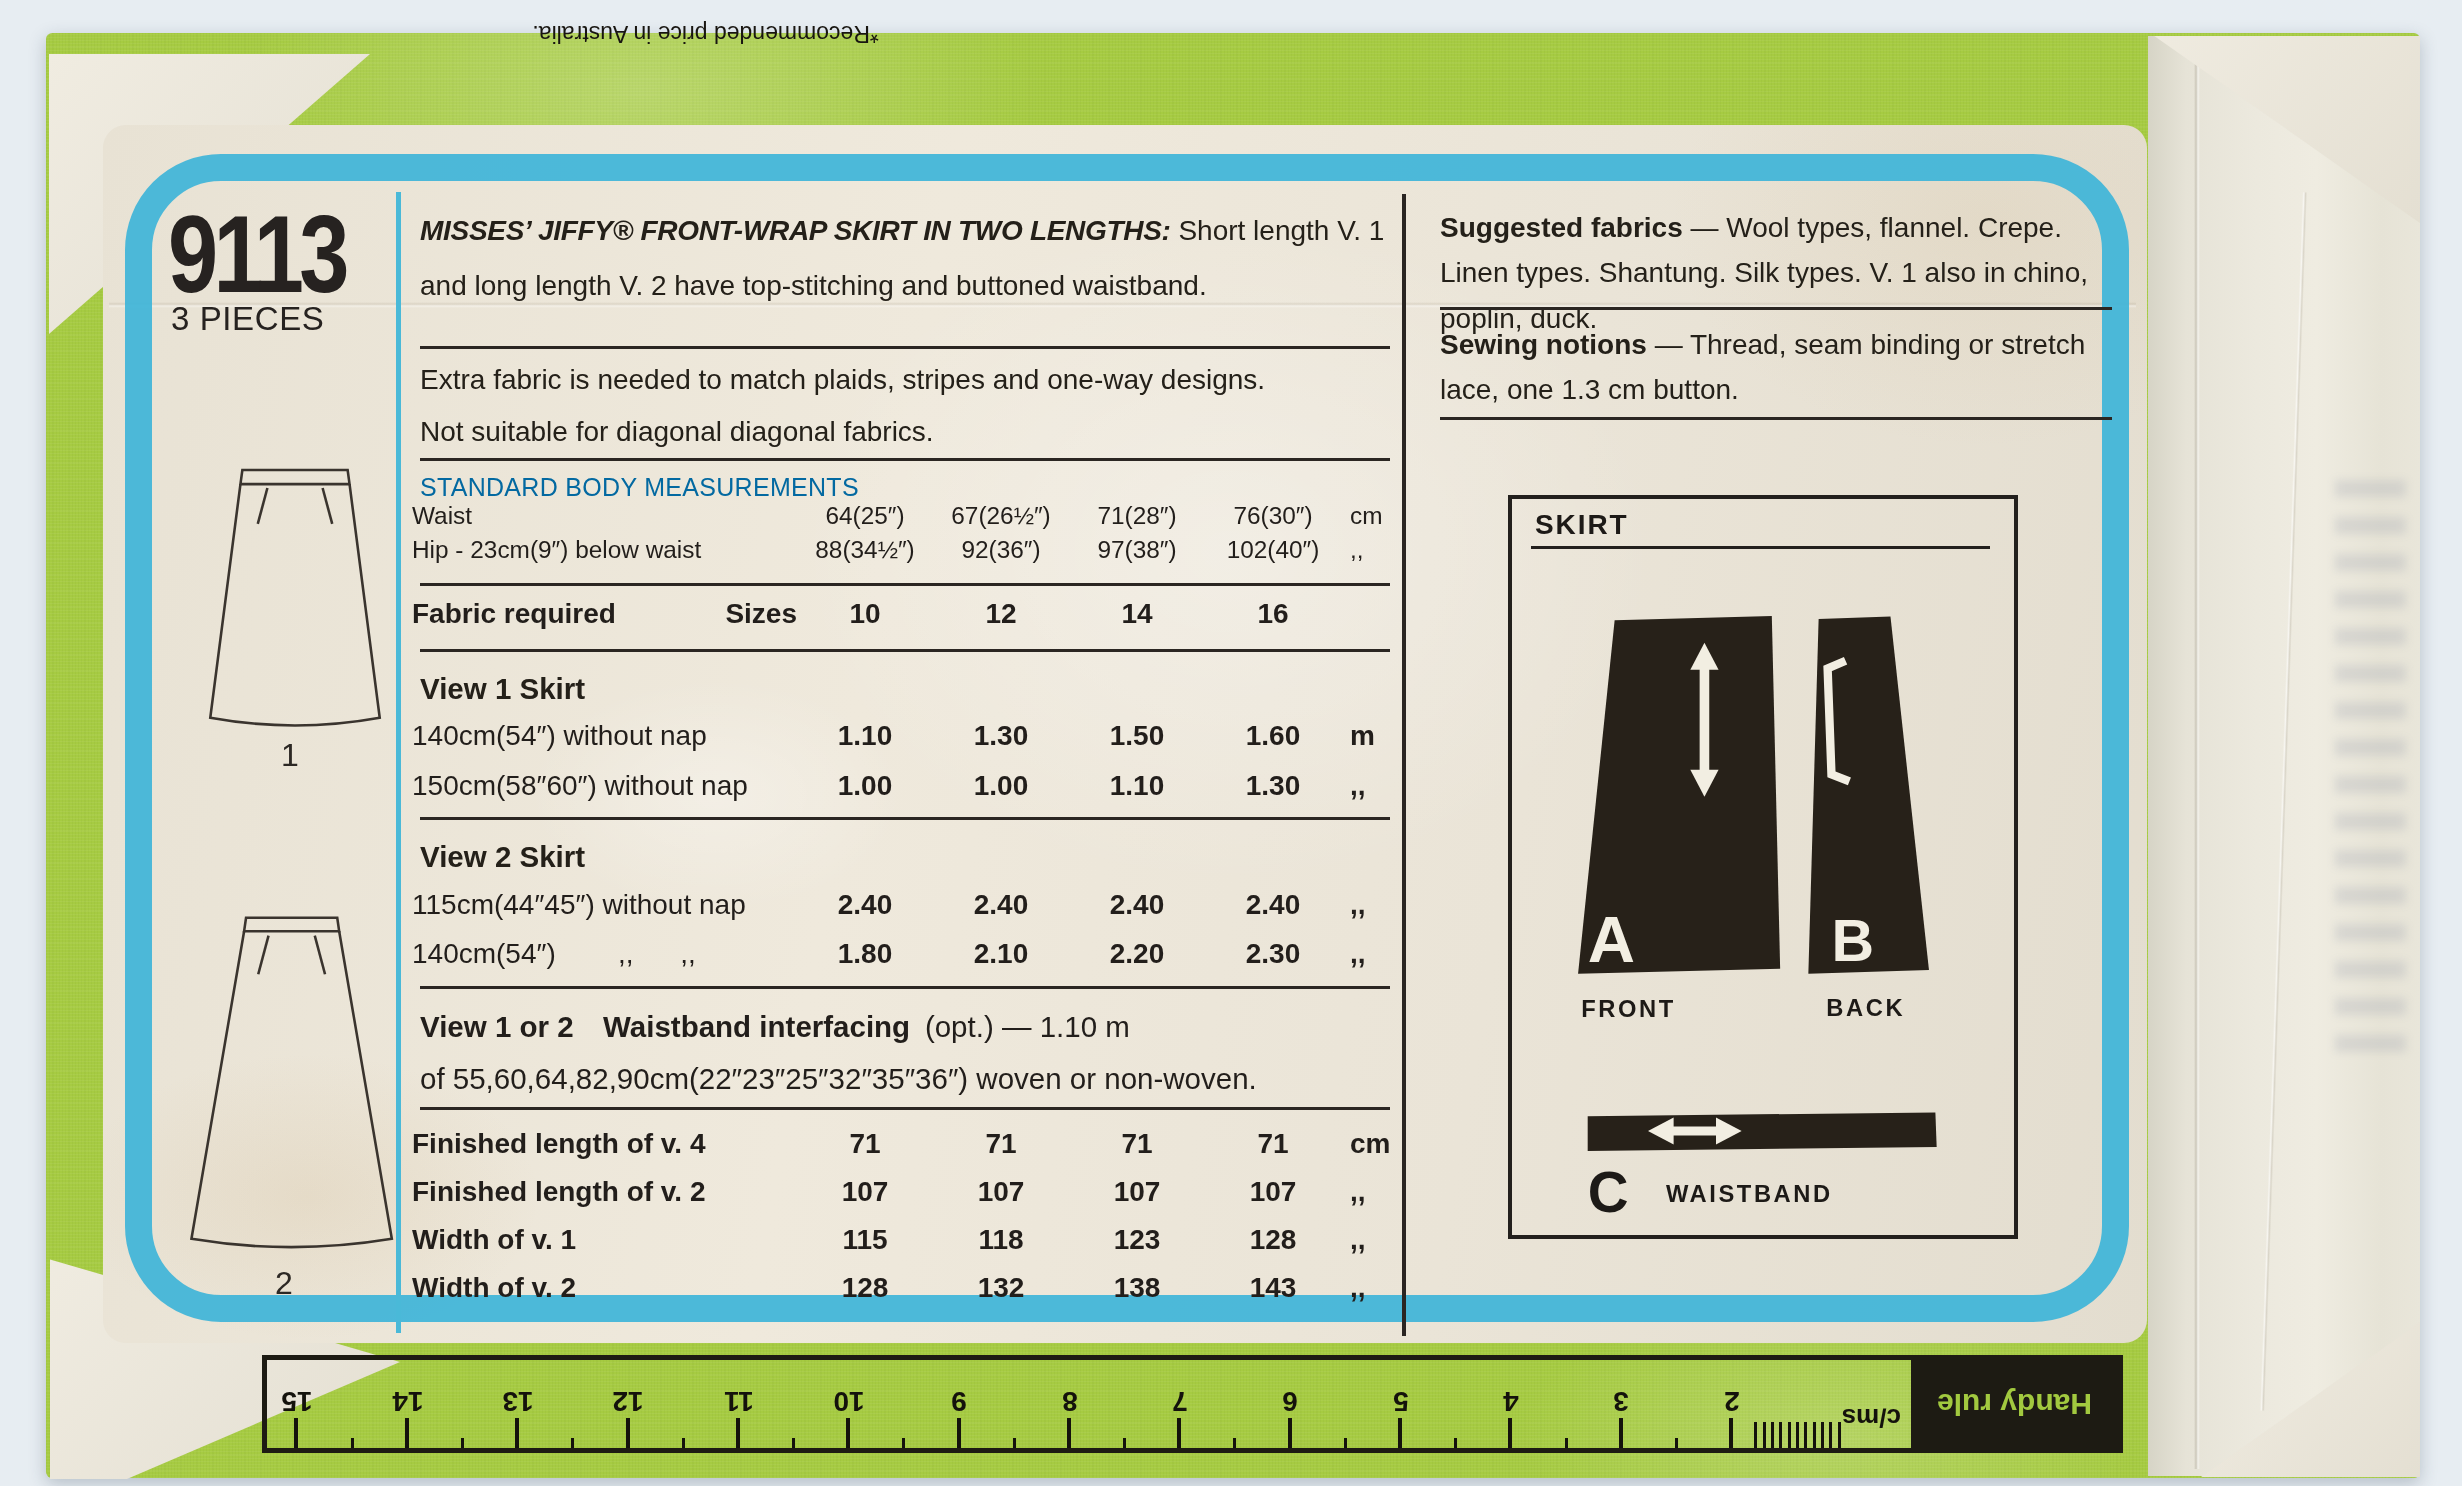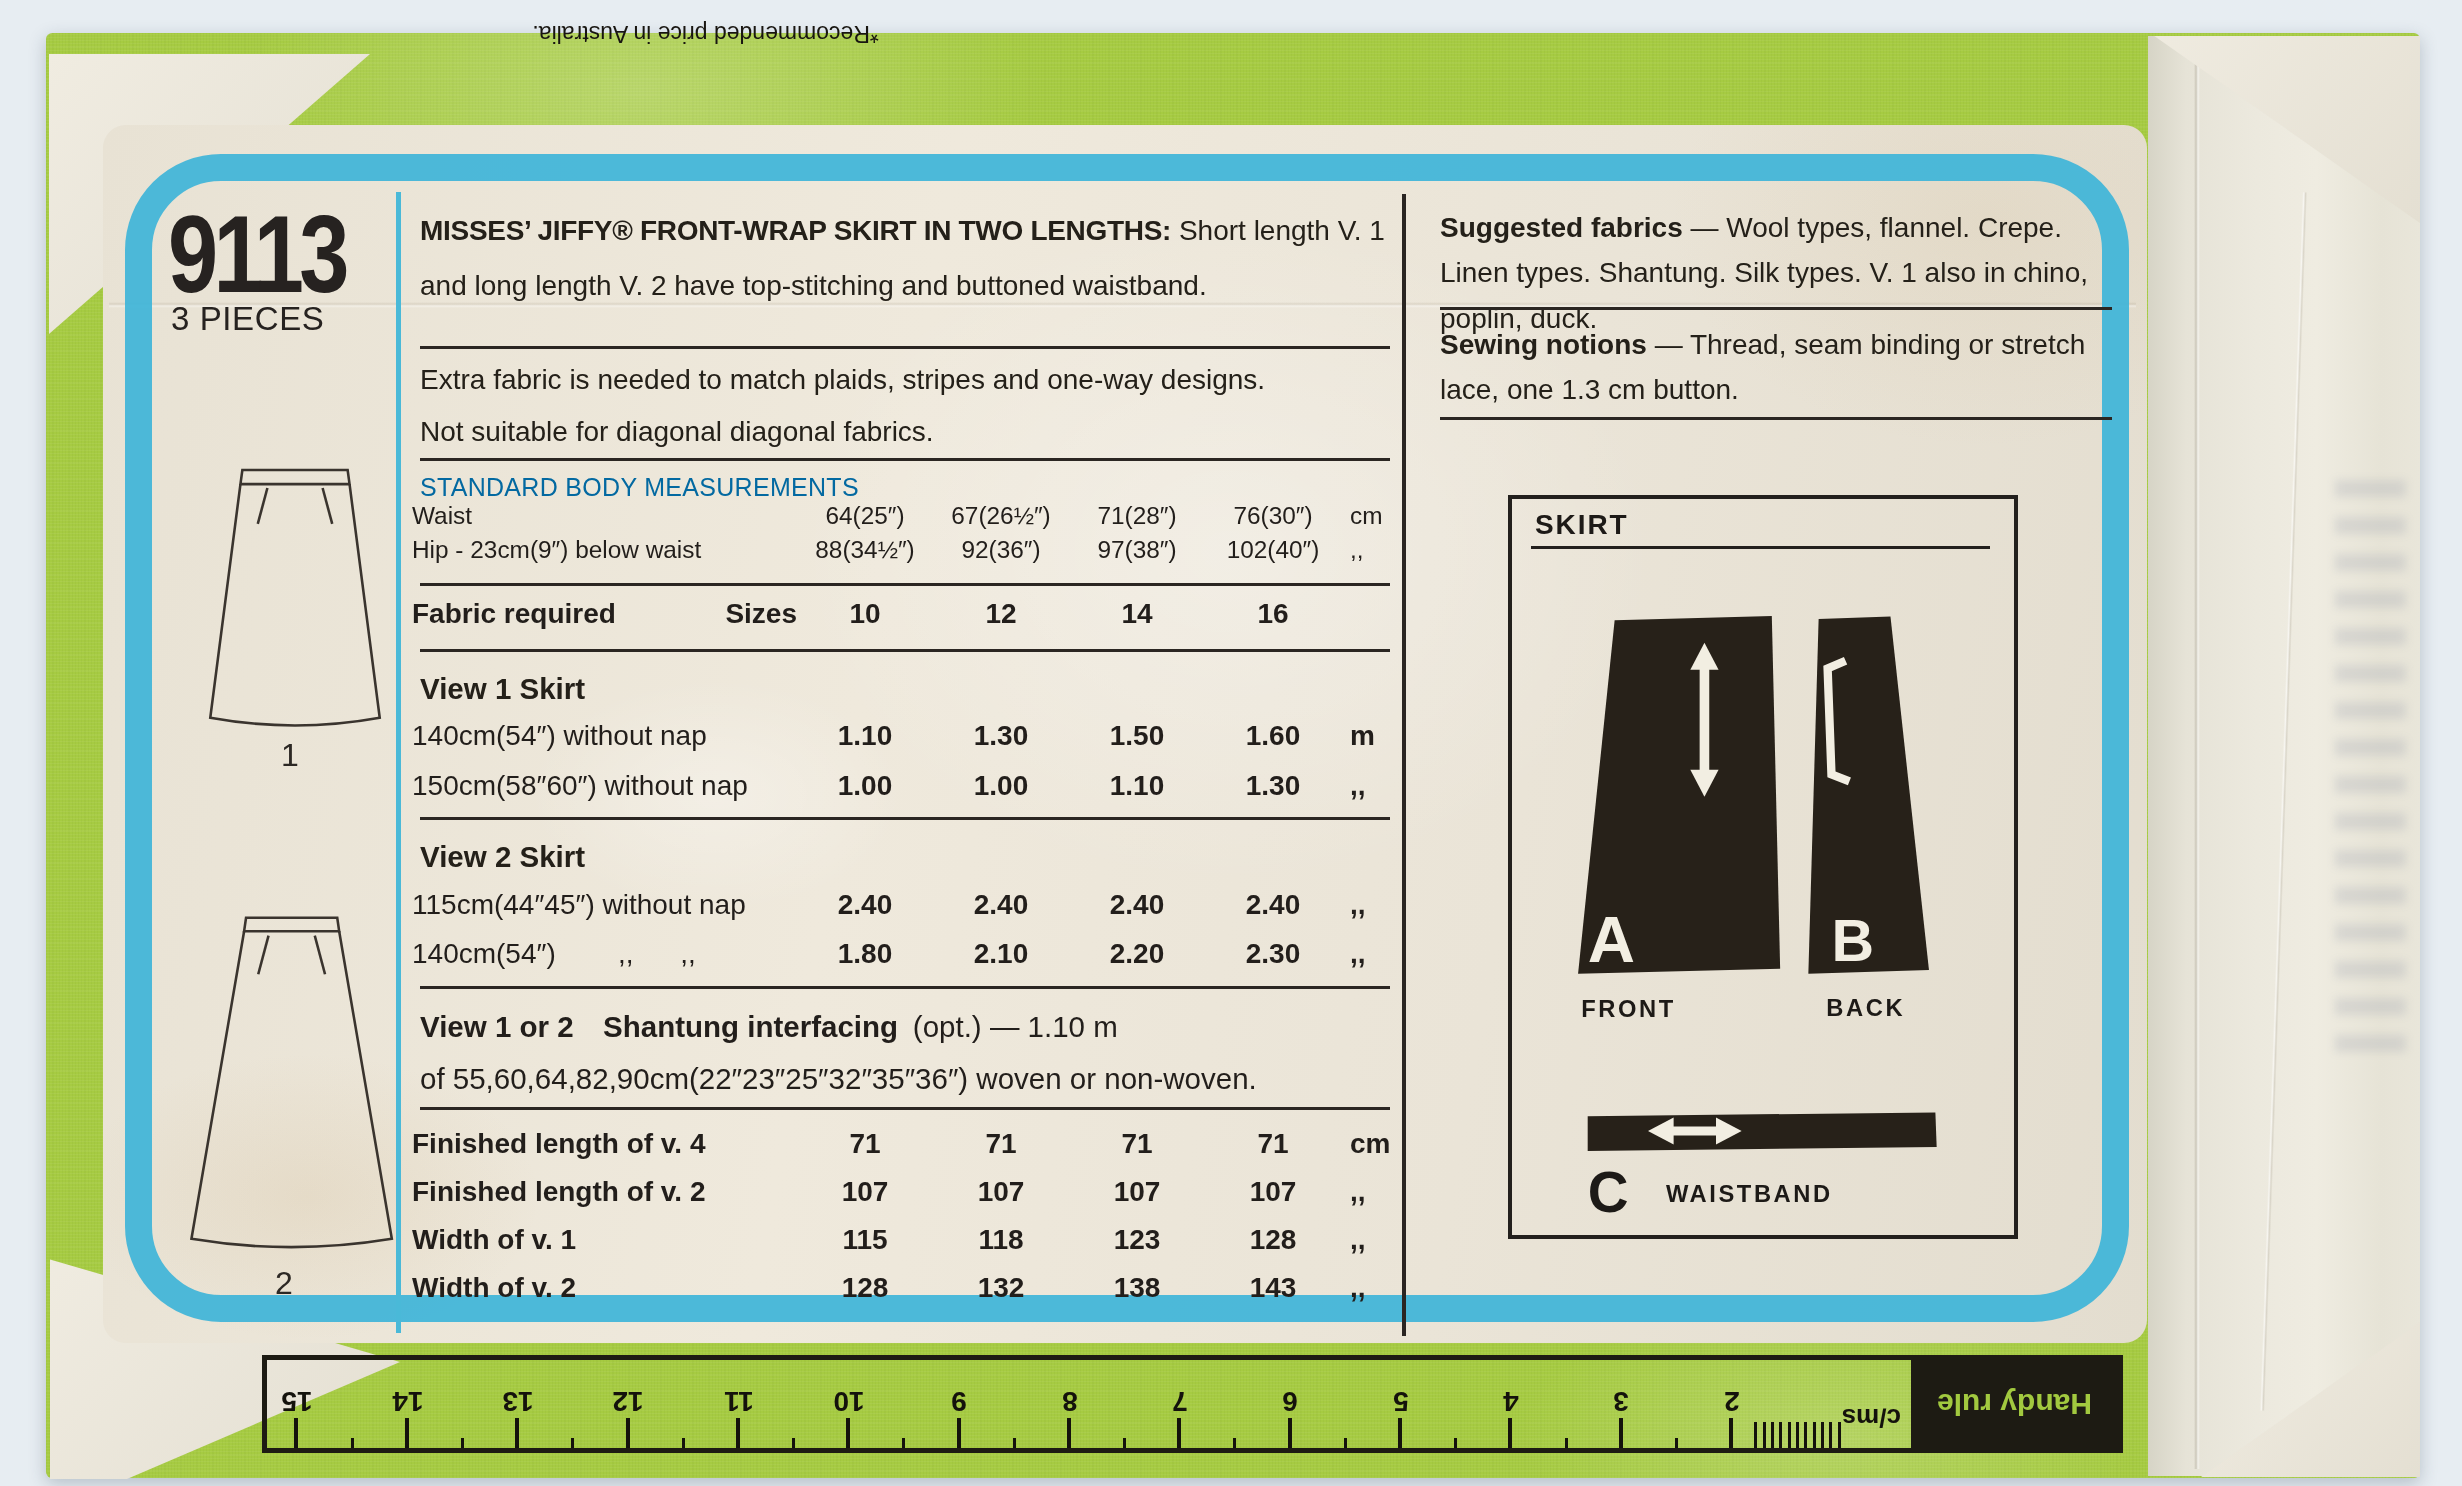--- a/index.html
+++ b/index.html
@@ -68,21 +68,21 @@
   .vblue{left:396px;top:192px;width:4.5px;height:1141px;background:#4ab9d8;}
   .vblack{left:1402px;top:194px;width:3.8px;height:1142px;background:#2a2522;}
   .hrule{height:3.2px;background:#2b2622;}
   
   .patno{left:168px;top:190px;font-size:110px;font-weight:bold;letter-spacing:-5.8px;
     transform:scale(0.82,1);transform-origin:left top;color:#262220;}
   .pieces{left:171px;top:300px;font-size:33px;color:#262220;letter-spacing:0.6px;}
   .viewnum{font-size:32px;color:#2c2824;}
   
   .desc{left:420px;top:204px;width:970px;font-size:28px;line-height:1.95;color:#242019;}
-  .desc b{letter-spacing:-0.3px;}
+  .desc b{letter-spacing:-0.3px;font-style:italic;}
   .para{left:420px;width:970px;font-size:28px;color:#242019;}
   .smalltitle{left:420px;font-size:25px;color:#0369a1;letter-spacing:0.3px;}
   
   .c-row{position:absolute;left:412px;width:972px;display:flex;align-items:baseline;}
   .c-label{flex:0 0 385px;white-space:pre;}
   .c-val{flex:0 0 136px;text-align:center;}
   .c-unit{flex:0 0 58px;text-align:left;padding-left:9px;}
   .meas{font-size:24.4px;}
   .fab{font-size:28px;}
   .fab .c-val, .fab .c-unit{font-weight:bold;}
@@ -229,21 +229,21 @@
   <span class="c-label">140cm(54″)        ,,      ,,</span>
   <span class="c-val">1.80</span>
   <span class="c-val">2.10</span>
   <span class="c-val">2.20</span>
   <span class="c-val">2.30</span>
   <span class="c-unit">,,</span>
 </div>
 <div class="abs hrule" style="left:420px;top:986px;width:970px;"></div>
 
 <div class="abs" style="left:420px;top:1010px;font-size:29.5px;">
-  <b>View 1 or 2</b> <b>Shantung interfacing</b> <span>(opt.) — 1.10 m</span>
+  <b>View 1 or 2</b> <b>Waistband interfacing</b> <span>(opt.) — 1.10 m</span>
 </div>
 <div class="abs" style="left:420px;top:1062px;font-size:29.5px;">of 55,60,64,82,90cm(22″23″25″32″35″36″) woven or non-woven.</div>
 <div class="abs hrule" style="left:420px;top:1107px;width:970px;"></div>
 
 <div class="c-row fab boldrow" style="top:1128px;">
   <span class="c-label">Finished length of v. 4</span>
   <span class="c-val">71</span>
   <span class="c-val">71</span>
   <span class="c-val">71</span>
   <span class="c-val">71</span>

